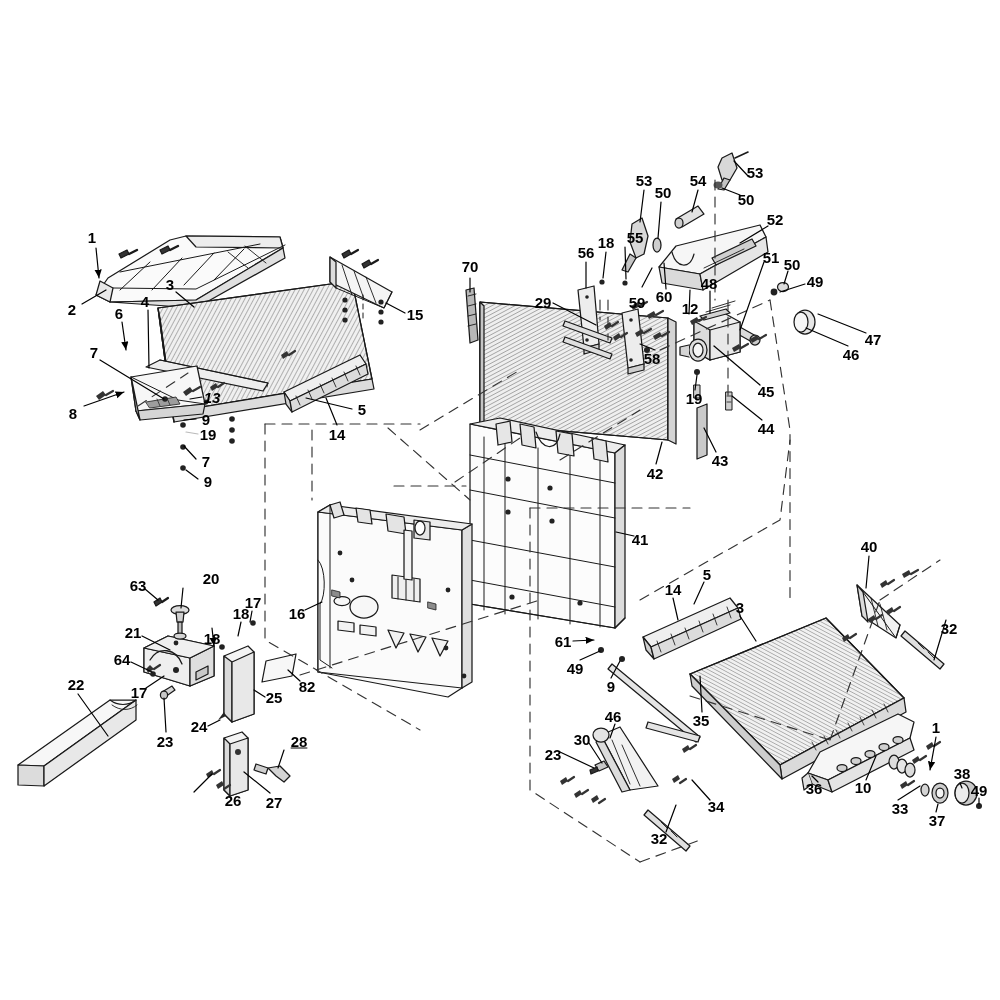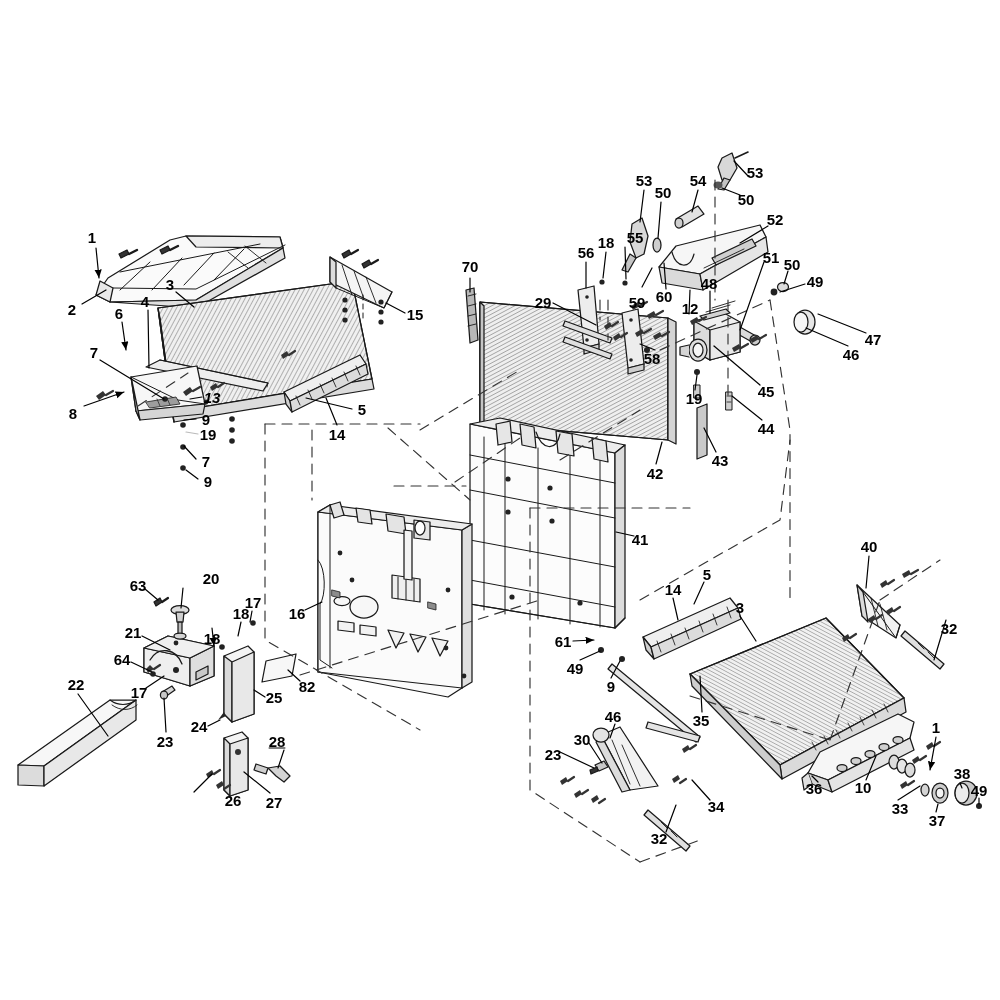--- a/index.html
+++ b/index.html
@@ -586,21 +586,21 @@
       <div class="lbl" style="left: 241px; top: 613px;">18</div>
       <div class="lbl" style="left: 253px; top: 602px;">17</div>
       <div class="lbl" style="left: 139px; top: 692px;">17</div>
       <div class="lbl" style="left: 76px; top: 684px; text-align: right;">22</div>
       <div class="lbl" style="left: 165px; top: 741px;">23</div>
       <div class="lbl" style="left: 199px; top: 726px;">24</div>
       <div class="lbl" style="left: 274px; top: 697px;">25</div>
       <div class="lbl" style="left: 307px; top: 686px;">82</div>
       <div class="lbl" style="left: 188px; top: 800px; margin-left: 45px;">26</div>
       <div class="lbl" style="left: 274px; top: 802px;">27</div>
-      <div class="lbl" style="left: 277px; top: 741px; text-decoration: underline;">28</div>
+      <div class="lbl" style="left: 299px; top: 741px; text-decoration: underline;">28</div>
       <div class="lbl" style="left: 563px; top: 641px;">61</div>
       <div class="lbl" style="left: 575px; top: 668px;">49</div>
       <div class="lbl" style="left: 611px; top: 686px;">9</div>
       <div class="lbl" style="left: 673px; top: 589px;">14</div>
       <div class="lbl" style="left: 707px; top: 574px;">5</div>
       <div class="lbl" style="left: 740px; top: 607px;">3</div>
       <div class="lbl" style="left: 701px; top: 720px;">35</div>
       <div class="lbl" style="left: 613px; top: 716px;">46</div>
       <div class="lbl" style="left: 582px; top: 739px;">30</div>
       <div class="lbl" style="left: 553px; top: 754px;">23</div>

